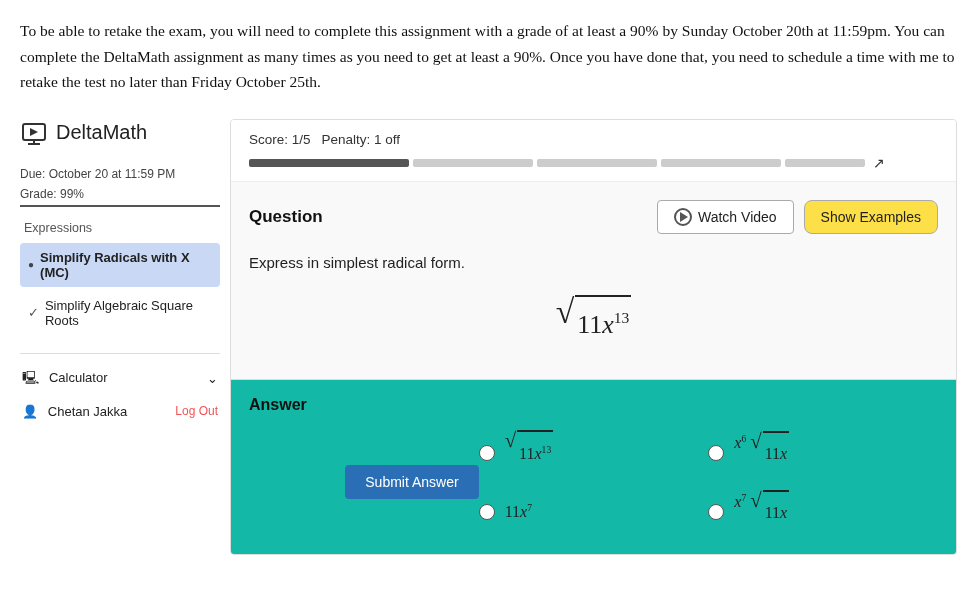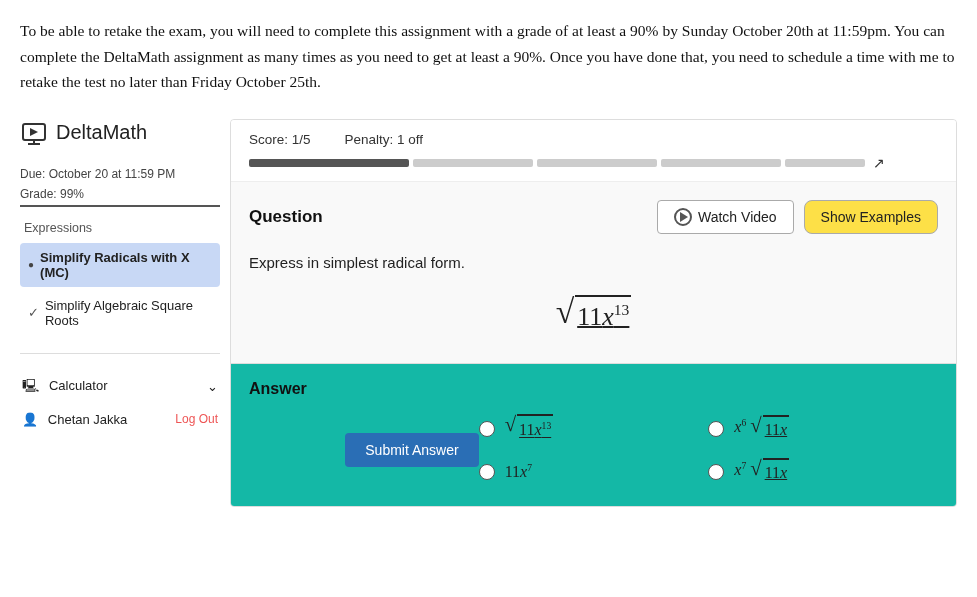--- a/index.html
+++ b/index.html
@@ -96,21 +96,21 @@
     .sidebar-item .item-icon {
       font-size: 10px;
       color: #444;
     }
     .sidebar-item.checked .check-icon {
       color: #555;
     }
     .sidebar-bottom {
       margin-top: 18px;
       border-top: 1px solid #ddd;
-      padding-top: 18px;
+      padding-top: 10px;
     }
     .sidebar-calc-row {
       display: flex;
       align-items: center;
       justify-content: space-between;
       font-size: 13px;
       color: #222;
       padding: 4px 2px;
       cursor: pointer;
     }
@@ -142,21 +142,21 @@
       overflow: hidden;
     }
     .score-bar-area {
       background: #fff;
       padding: 12px 18px 0 18px;
       border-bottom: 1px solid #eee;
     }
     .score-penalty-row {
       display: flex;
       align-items: flex-start;
-      gap: 34px;
+      gap: 11px;
       font-size: 13.5px;
       color: #333;
       margin-bottom: 8px;
     }
     .progress-bars {
       display: flex;
       gap: 4px;
       margin-bottom: 10px;
       align-items: center;
     }
@@ -292,23 +292,22 @@
       align-items: flex-start;
       position: relative;
     }
     .sqrt-symbol {
       font-size: 1.3em;
       line-height: 1;
       margin-right: 1px;
     }
     .sqrt-content {
       border-top: 2px solid #222;
-      padding: 4px 2px;
+      padding: 12px 2px;
       display: inline-block;
-      text-decoration: underline;
     }
     sup {
       font-size: 0.6em;
       vertical-align: super;
     }
   </style>
 </head>
 <body>
 
 <div class="page-wrapper">

